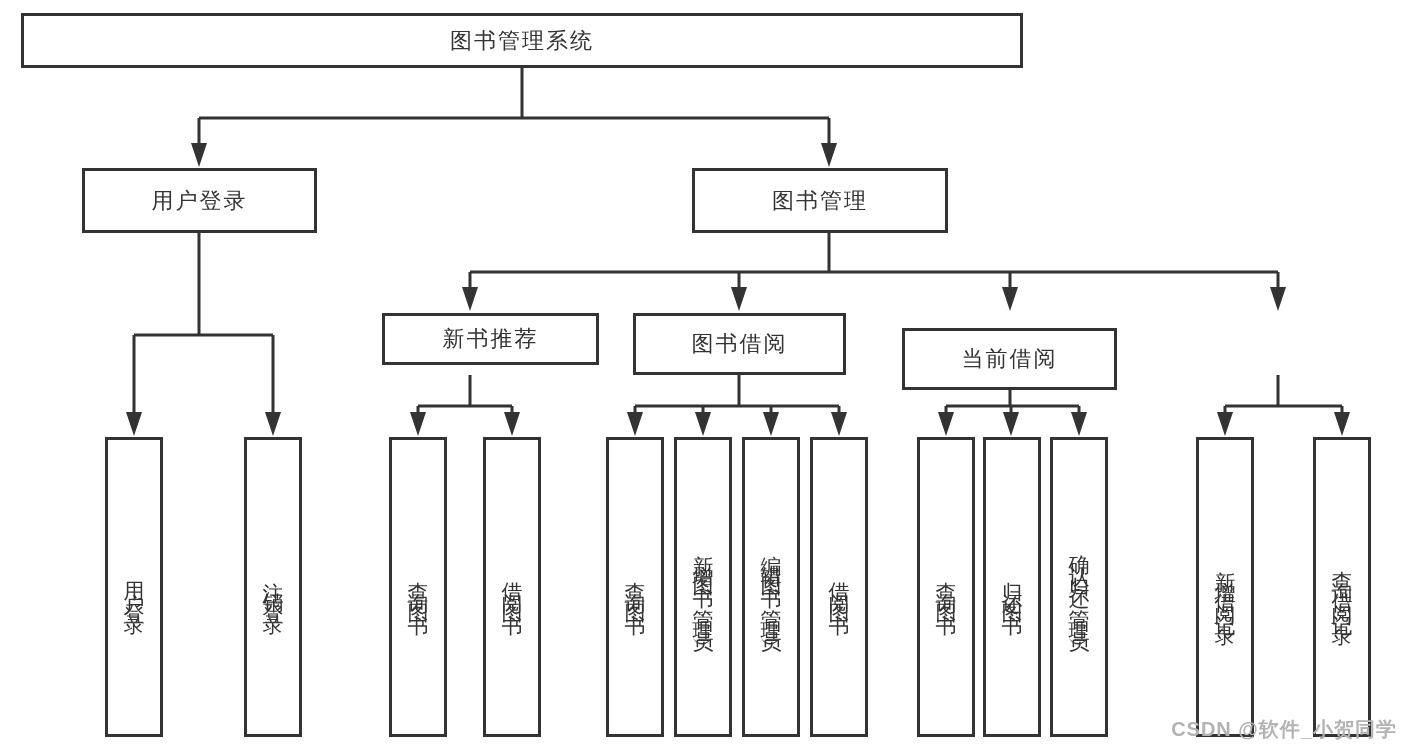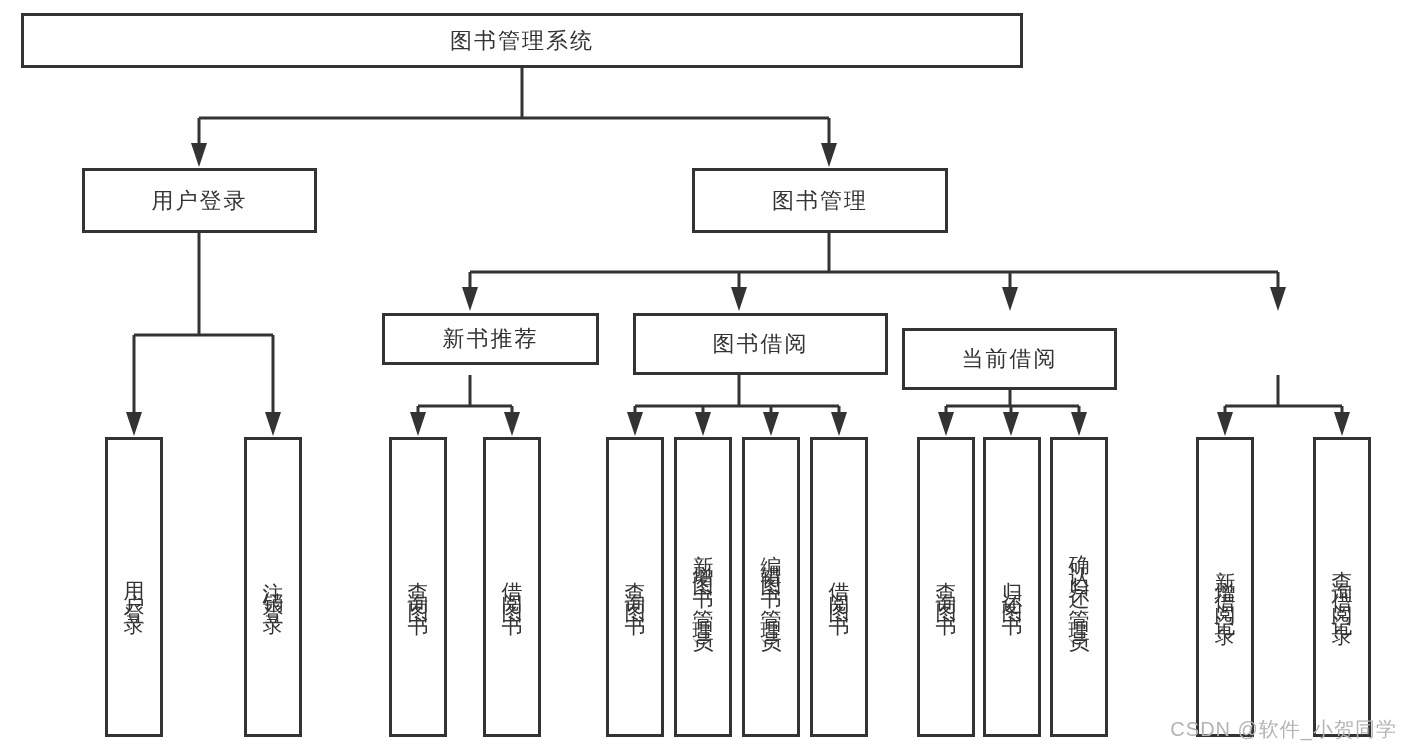--- a/index.html
+++ b/index.html
@@ -51,20 +51,21 @@
   }
   .watermark {
     position: absolute;
     top: 716px;
     right: 8px;
     font-size: 20px;
     color: #b3b3b3;
     z-index: 3;
     white-space: nowrap;
     letter-spacing: 1px;
+    font-weight: bold;
   }
 </style>
 </head>
 <body>
 
 <div class="canvas">
 
   <svg class="connectors" width="1405" height="747" viewBox="0 0 1405 747">
     <g stroke="#333333" stroke-width="3" fill="none">
 
@@ -112,21 +113,21 @@
   <div class="node hbox" style="left:82px;top:168px;width:235px;height:65px;">
     <span>用户登录</span>
   </div>
   <div class="node hbox" style="left:692px;top:168px;width:256px;height:65px;">
     <span>图书管理</span>
   </div>
 
   <div class="node hbox" style="left:362px;top:313px;width:217px;height:52px;margin-left:20px;">
     <span>新书推荐</span>
   </div>
-  <div class="node hbox" style="left:633px;top:313px;width:255px;height:62px;">
+  <div class="node hbox" style="left:633px;top:313px;width:213px;height:62px;">
     <span>图书借阅</span>
   </div>
   <div class="node hbox" style="left:902px;top:328px;width:215px;height:62px;">
     <span>当前借阅</span>
   </div>
 
   <div class="node vbox" style="left:105px;top:437px;">
     <span>用户登录</span>
   </div>
   <div class="node vbox" style="left:244px;top:437px;">

